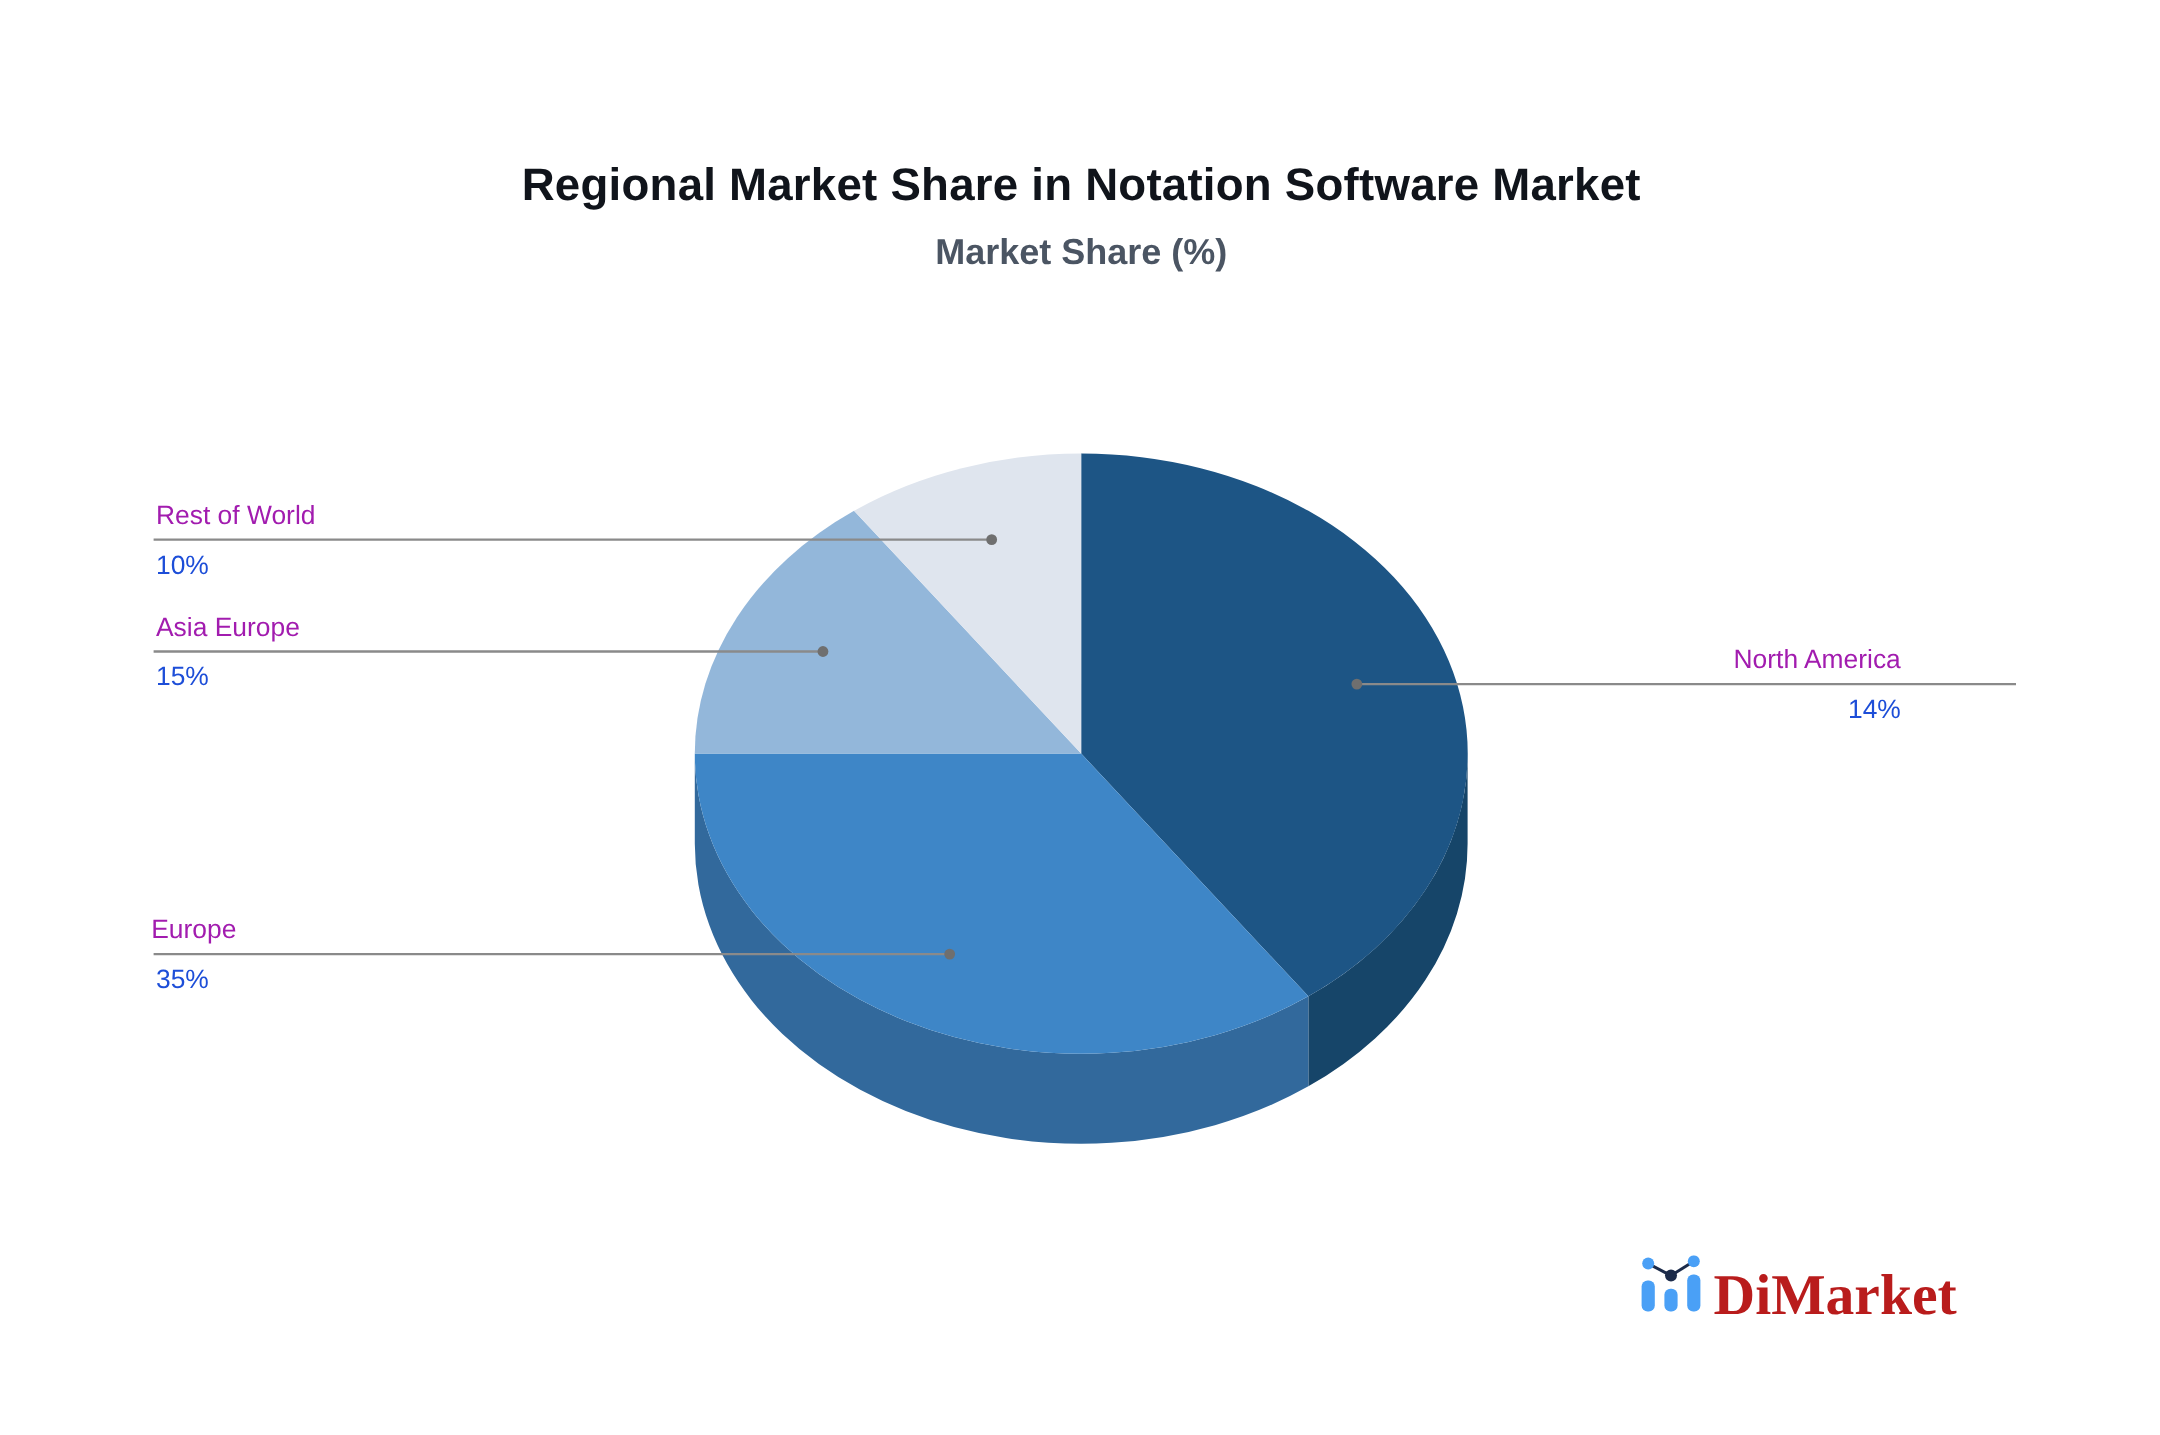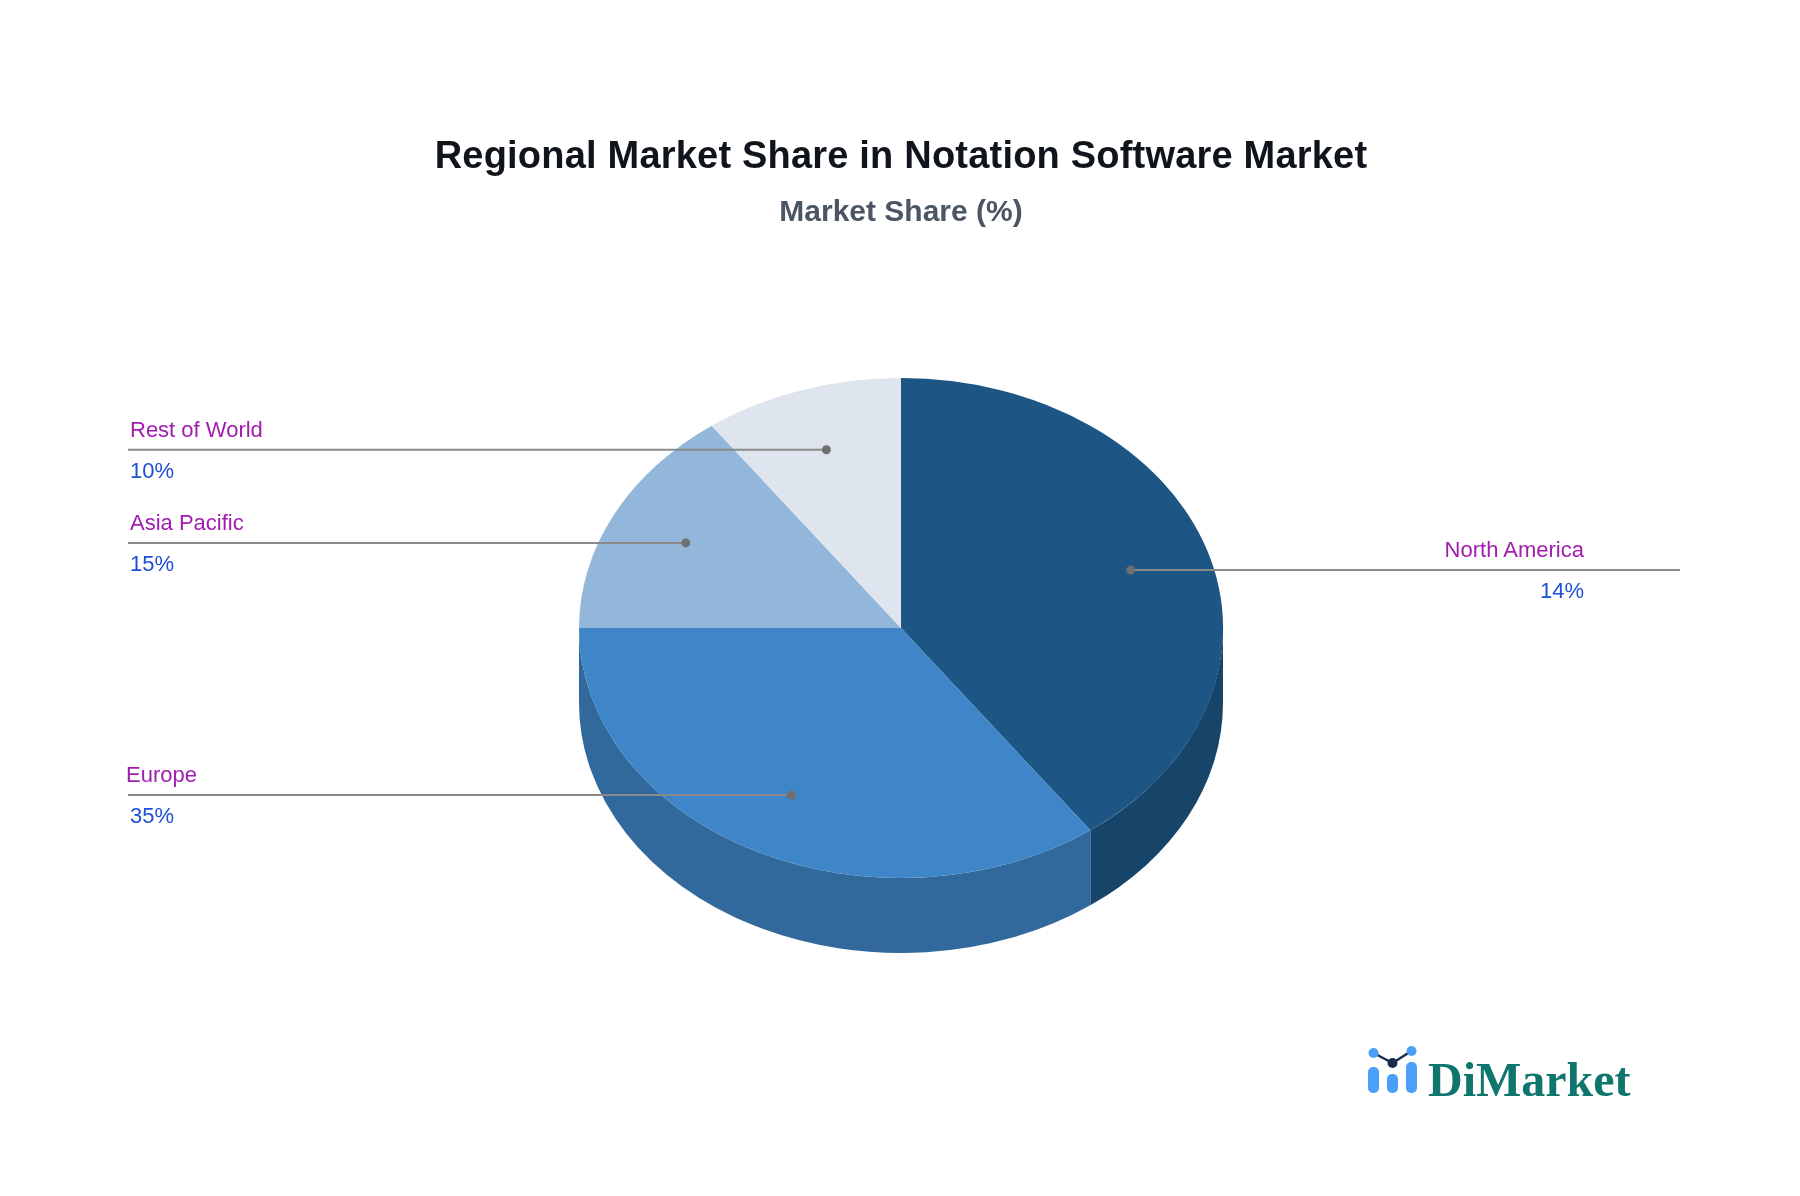--- a/index.html
+++ b/index.html
@@ -48,21 +48,21 @@
   }
   .align-right { text-align: right; }
   .logo { position: absolute; left: 1363px; top: 1046px; width: 340px; height: 60px; }
   .logo-icon { position: absolute; left: 0; top: 0; }
   .logo-text {
     position: absolute;
     left: 65px; top: 6px;
     font-family: "Liberation Serif", serif;
     font-size: 48px;
     font-weight: 600;
-    color: #0f766e;
+    color: #b91c1c;
     white-space: nowrap;
   }
 </style>
 </head>
 <body>
 
 <div class="stage">
 
   <div class="chart-title">Regional Market Share in Notation Software Market</div>
   <div class="chart-subtitle">Market Share (%)</div>
@@ -82,21 +82,21 @@
       <circle cx="685.8" cy="542.9" r="4.5" fill="#6f6f6f"></circle>
       <line x1="826.4" y1="449.7" x2="128" y2="449.7" stroke="#8a8a8a" stroke-width="2"></line>
       <circle cx="826.4" cy="449.7" r="4.5" fill="#6f6f6f"></circle>
     </svg>
 
   <div id="labels">
       <div class="slice-name align-right" style="top: 537.059px; right: 120px;">North America</div>
       <div class="slice-pct align-right" style="top: 578.059px; right: 120px;">14%</div>
       <div class="slice-name" style="top: 762.064px; left: 126px;">Europe</div>
       <div class="slice-pct" style="top: 803.064px; left: 130px;">35%</div>
-      <div class="slice-name" style="top: 509.877px; left: 130px;">Asia Pacific</div>
+      <div class="slice-name" style="top: 509.877px; left: 130px;">Asia Europe</div>
       <div class="slice-pct" style="top: 550.877px; left: 130px;">15%</div>
       <div class="slice-name" style="top: 416.677px; left: 130px;">Rest of World</div>
       <div class="slice-pct" style="top: 457.677px; left: 130px;">10%</div>
     </div>
 
   <div class="logo">
     <svg class="logo-icon" width="62" height="52" viewBox="0 0 62 52">
       <rect x="5" y="21" width="11" height="26" rx="5" fill="#4aa0f6"></rect>
       <rect x="24" y="28" width="11" height="19" rx="5" fill="#4aa0f6"></rect>
       <rect x="43" y="16" width="11" height="31" rx="5" fill="#4aa0f6"></rect>

